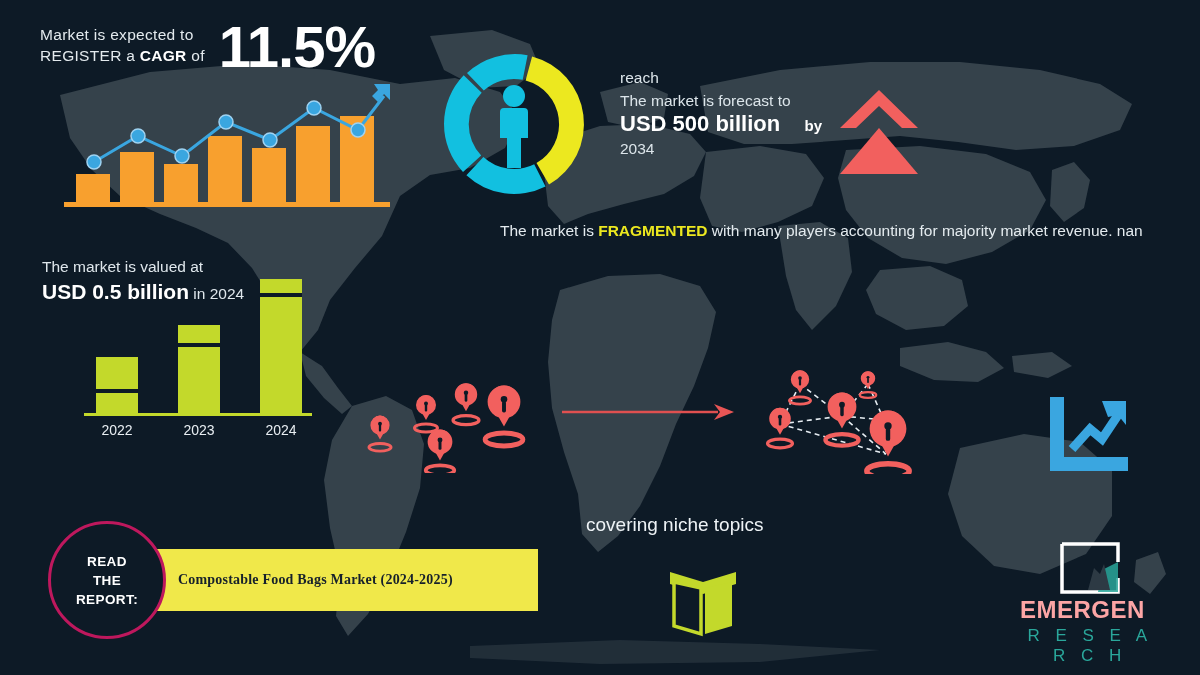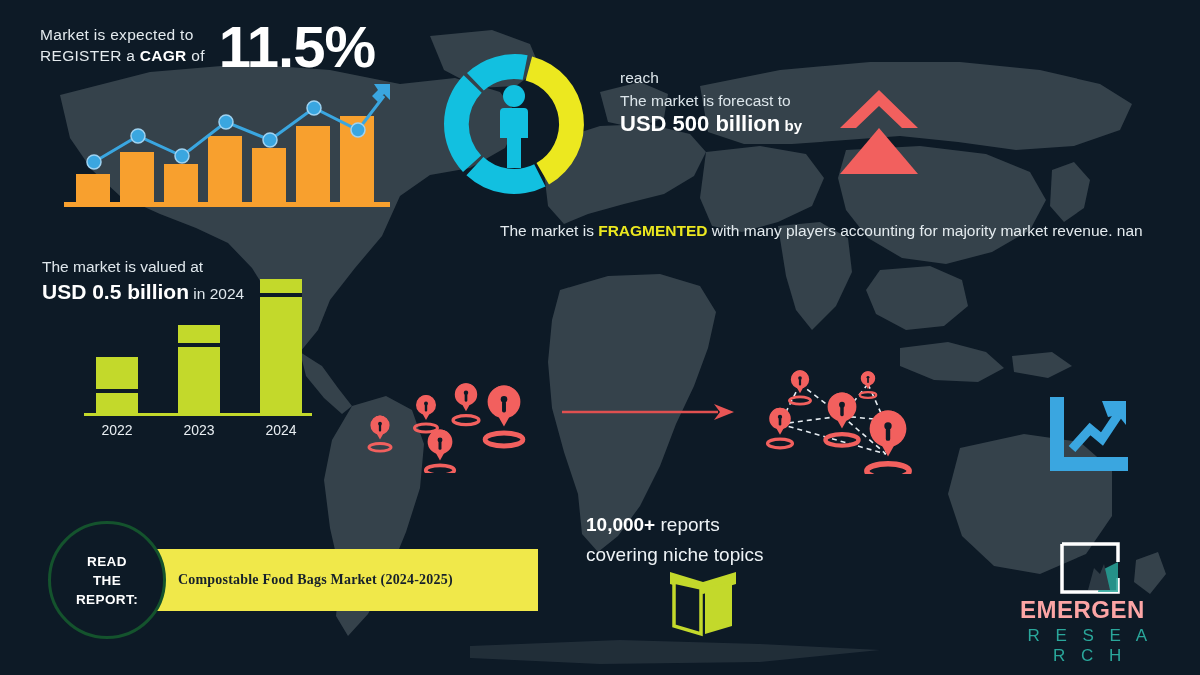--- a/index.html
+++ b/index.html
@@ -26,21 +26,21 @@
   .cagr-pct {
     display:inline-block; vertical-align:middle;
     font-size:58px; font-weight:700; color:#ffffff;
     letter-spacing:-1px; margin-left:14px; line-height:58px;
     position:relative; top:2px;
   }
 
   .forecast-block { left:620px; top:66px; width:240px; line-height:23px; }
   .forecast-l1 { font-size:15.5px; color:#dce5ea; }
   .forecast-big { font-size:22px; font-weight:700; color:#ffffff; }
-  .forecast-by { font-size:15px; font-weight:700; color:#ffffff; }
+  .forecast-by { font-size:15px; font-weight:700; color:#ffffff;margin-left:20px; }
   .forecast-yr { font-size:15.5px; color:#dce5ea; }
 
   .frag-block { left:500px; top:219px; width:650px; line-height:24px; font-size:15.5px; color:#e4ebef; }
   .frag-hl { color:#ece81f; font-weight:700; }
 
   .valued-block { left:42px; top:254px; width:300px; line-height:25px; }
   .valued-l1 { font-size:15.5px; color:#dfe7ec; }
   .valued-big { font-size:21px; font-weight:700; color:#ffffff; }
   .valued-in { font-size:15.5px; font-weight:400; color:#dfe7ec; }
 
@@ -56,21 +56,21 @@
     font-family:Liberation Serif, serif;
   }
   .banner-label {
     position:absolute; left:0; top:0; width:390px; height:62px;
     display:flex; align-items:center; padding-left:30px;
     font-size:14px; font-weight:700; color:#16202b; letter-spacing:.2px;
   }
   .banner-circle {
     left:48px; top:521px; width:118px; height:118px;
     border-radius:50%; background:#0d1a26;
-    border:3px solid #14532d;
+    border:3px solid #be185d;
     display:flex; align-items:center; justify-content:center;
     text-align:center;
     font-size:13.5px; font-weight:700; color:#ffffff; line-height:19px;
     letter-spacing:.4px;
   }
 
   
   .logo { left:1020px; top:540px; width:140px; height:105px; }
   .logo-name {
     position:absolute; left:0; top:56px; width:140px; text-align:left;
@@ -194,20 +194,21 @@
     </g>
   </svg>
 
   <div class="layer forecast-block">
     <div class="forecast-l1">reach</div>
     <div class="forecast-l1">The market is forecast to</div>
     <div>
       <span class="forecast-big">USD 500 billion</span>
       <span class="forecast-by">by</span>
     </div>
+    <div class="forecast-yr">2034</div>
   </div>
 
   <svg class="layer" style="left:838px; top:88px; width:82px; height:88px;" viewBox="0 0 82 88">
     <path fill="#f2605e" d="M41 2 L80 40 L64 40 L41 18 L18 40 L2 40 Z"></path>
     <path fill="#f2605e" d="M41 40 L80 86 L2 86 Z"></path>
   </svg>
 
   <div class="layer frag-block">
     <span>The market is </span><span class="frag-hl">FRAGMENTED</span><span> with many players accounting for majority market revenue. nan</span>
   </div>
@@ -296,21 +297,20 @@
   </div>
   <div class="layer banner-circle">
     <div>
       <div>READ</div>
       <div>THE</div>
       <div>REPORT:</div>
     </div>
   </div>
 
   <div class="layer reports-block">
-    <div class="reports-l1"><b>10,000+</b><span> reports</span></div>
     <div class="reports-l2">covering niche topics</div>
   </div>
 
   <svg class="layer" style="left:660px; top:570px; width:86px; height:68px;" viewBox="0 0 86 68">
     <path fill="#c3d92b" d="M43 12 L76 2 L76 14 L43 24 Z"></path>
     <path fill="#c3d92b" d="M43 12 L10 2 L10 14 L43 24 Z"></path>
     <path fill="#0d1a26" stroke="#c3d92b" stroke-width="3.5" d="M41 18 L14 12 L14 56 L41 64 Z"></path>
     <path fill="#c3d92b" d="M45 18 L72 12 L72 56 L45 64 Z"></path>
   </svg>
 

